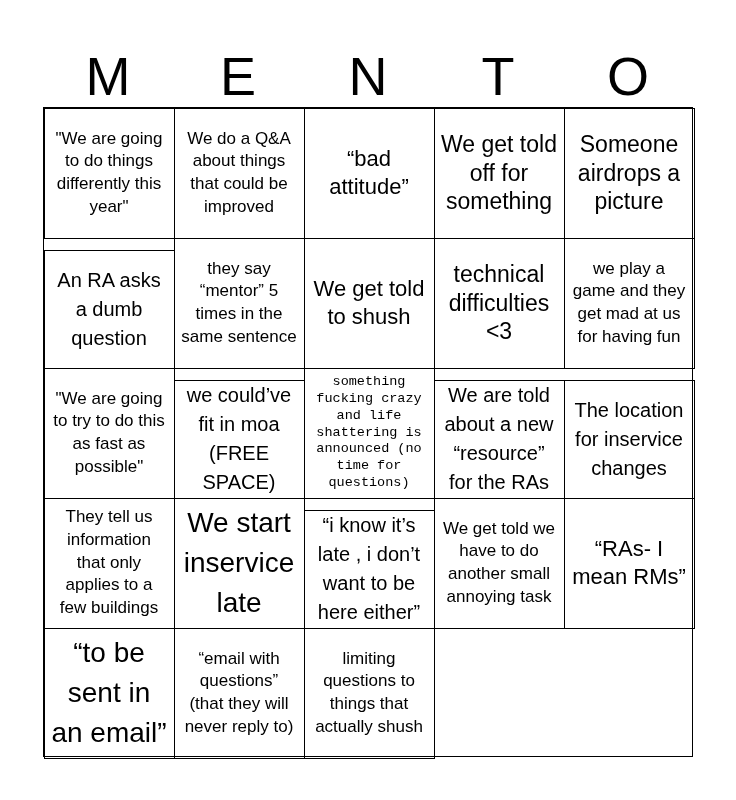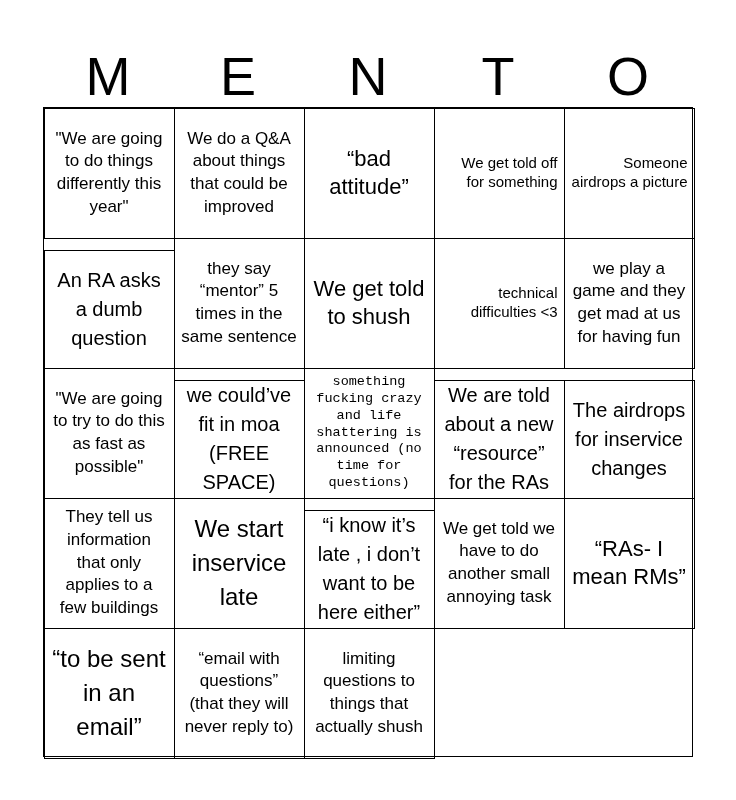--- a/index.html
+++ b/index.html
@@ -53,23 +53,23 @@
       justify-content: center;
       text-align: center;
       padding: 4px 6px;
       line-height: 1.15;
       cursor: pointer;
     }
     .cell span { display: block; }
     .fs-s  { font-size: 13.5px; line-height: 1.25; font-family: Liberation Mono, monospace; }
     .fs-m  { font-size: 17px; line-height: 1.33; }
     .fs-l  { font-size: 20px; line-height: 1.45; margin-top: 12px; }
-    .fs-xl { font-size: 15px; line-height: 1.25; text-align: right; }
+    .fs-xl { font-size: 23px; line-height: 1.25; }
     .fs-xxl{ font-size: 22px; line-height: 1.28; }
-    .fs-big{ font-size: 24px; line-height: 1.42; text-align: center; }
+    .fs-big{ font-size: 28px; line-height: 1.42; text-align: center; }
   </style>
 </head>
 <body>
 
 <div class="header">
   <div class="header-letter">M</div>
   <div class="header-letter">E</div>
   <div class="header-letter">N</div>
   <div class="header-letter">T</div>
   <div class="header-letter">O</div>
@@ -116,21 +116,21 @@
       <span>we could’ve fit in moa (FREE SPACE)</span>
     </div>
   <div class="cell fs-s">
       <span>something fucking crazy and life shattering is announced (no time for questions)</span>
     </div>
   <div class="cell fs-l">
       <span>We are told about a new “resource” for the RAs</span>
     </div>
 
   <div class="cell fs-l">
-      <span>The airdrops for inservice changes</span>
+      <span>The location for inservice changes</span>
     </div>
   <div class="cell fs-m">
       <span>They tell us information that only applies to a few buildings</span>
     </div>
   <div class="cell fs-big">
       <span>We start inservice late</span>
     </div>
   <div class="cell fs-l">
       <span>“i know it’s late , i don’t want to be here either”</span>
     </div>

